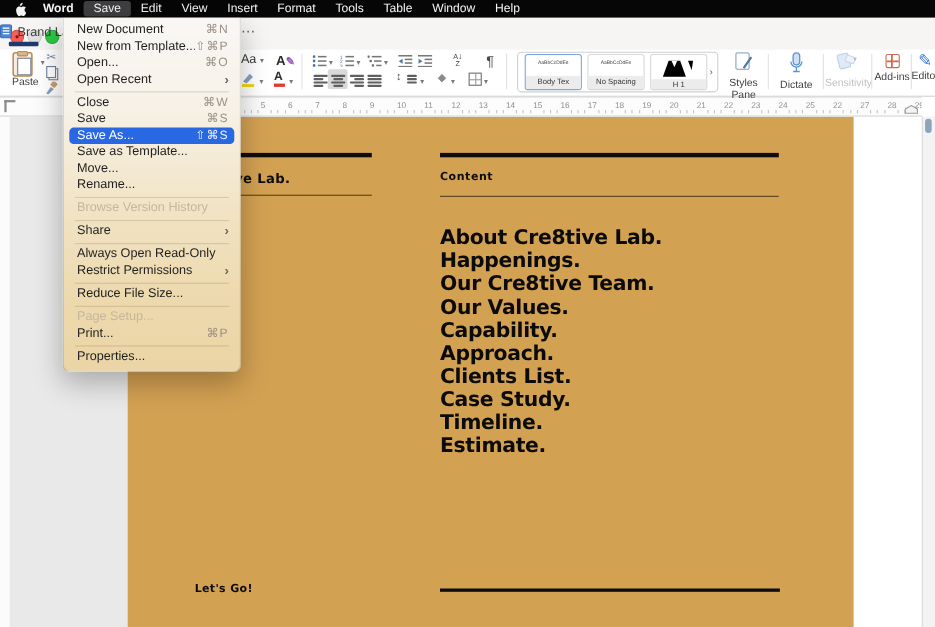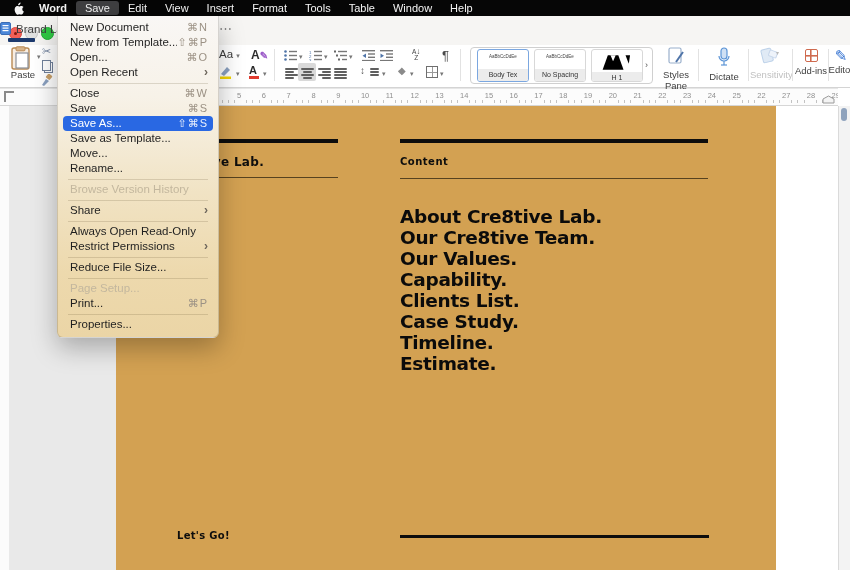--- a/index.html
+++ b/index.html
@@ -100,23 +100,25 @@
   <div class="abs thick-line" style="left:170px;top:139px;width:168px;"></div>
   <div class="abs doc-h" style="left:170px;top:155px;font-size:12px;letter-spacing:0.3px;">Cre8tive Lab.</div>
   <div class="abs thin-line" style="left:170px;top:177px;width:168px;"></div>
 
   <div class="abs thick-line" style="left:400px;top:139px;width:308px;"></div>
   <div class="abs doc-h" style="left:400px;top:156px;font-size:10px;letter-spacing:0.5px;text-align:right;">Content</div>
   <div class="abs thin-line" style="left:400px;top:178px;width:308px;"></div>
 
   <div class="abs content-list" style="left:400px;top:206px;width:360px;" id="contentList">
       <div>About Cre8tive Lab.</div>
+      <div>Happenings.</div>
       <div>Our Cre8tive Team.</div>
       <div>Our Values.</div>
       <div>Capability.</div>
+      <div>Approach.</div>
       <div>Clients List.</div>
       <div>Case Study.</div>
       <div>Timeline.</div>
       <div>Estimate.</div>
     </div>
 
   <div class="abs doc-h" style="left:177px;top:530px;font-size:10px;letter-spacing:0.3px;">Let's Go!</div>
   <div class="abs thick-line" style="left:400px;top:535px;width:309px;height:3px;"></div>
 
   <div class="abs canvas-right"></div>

